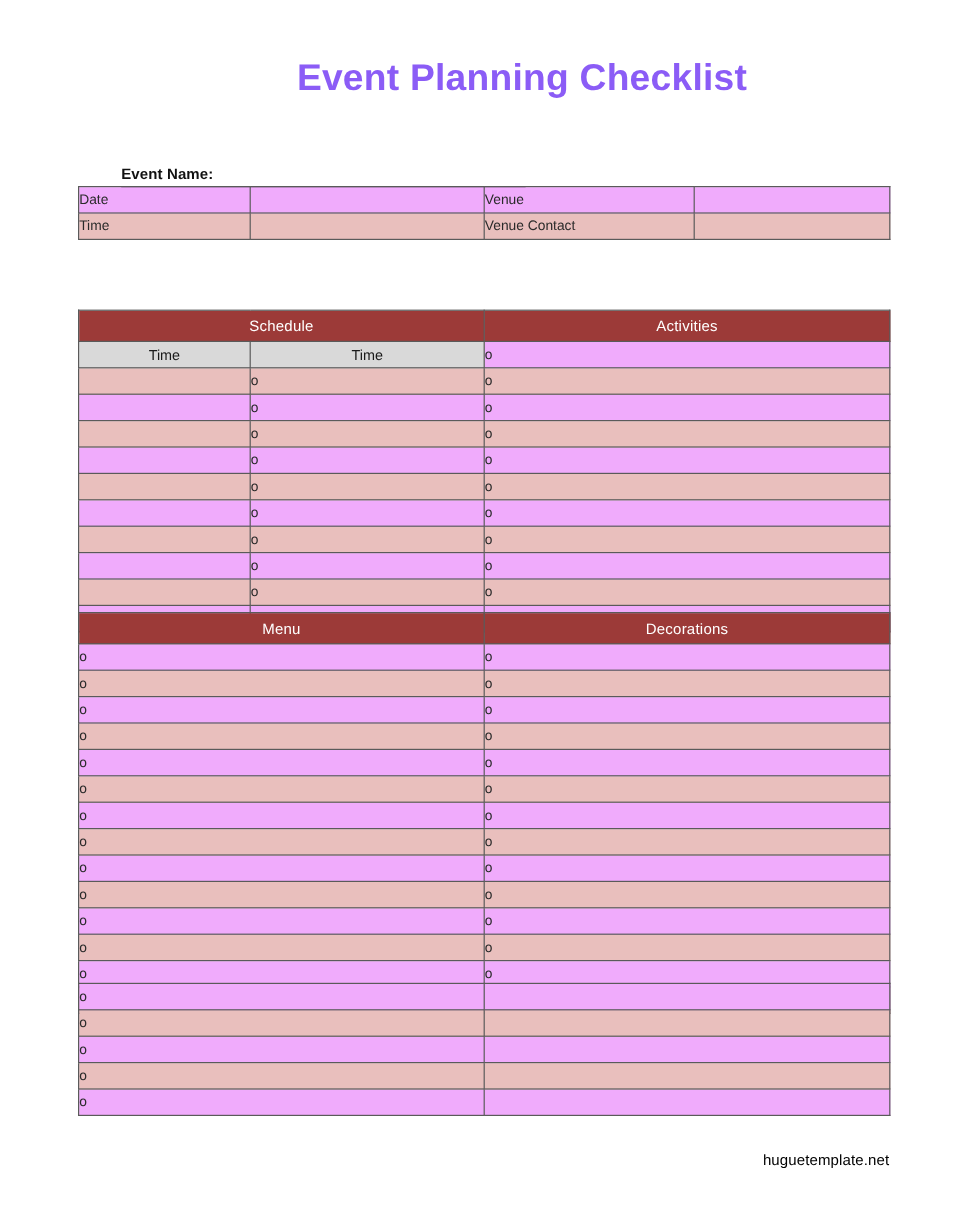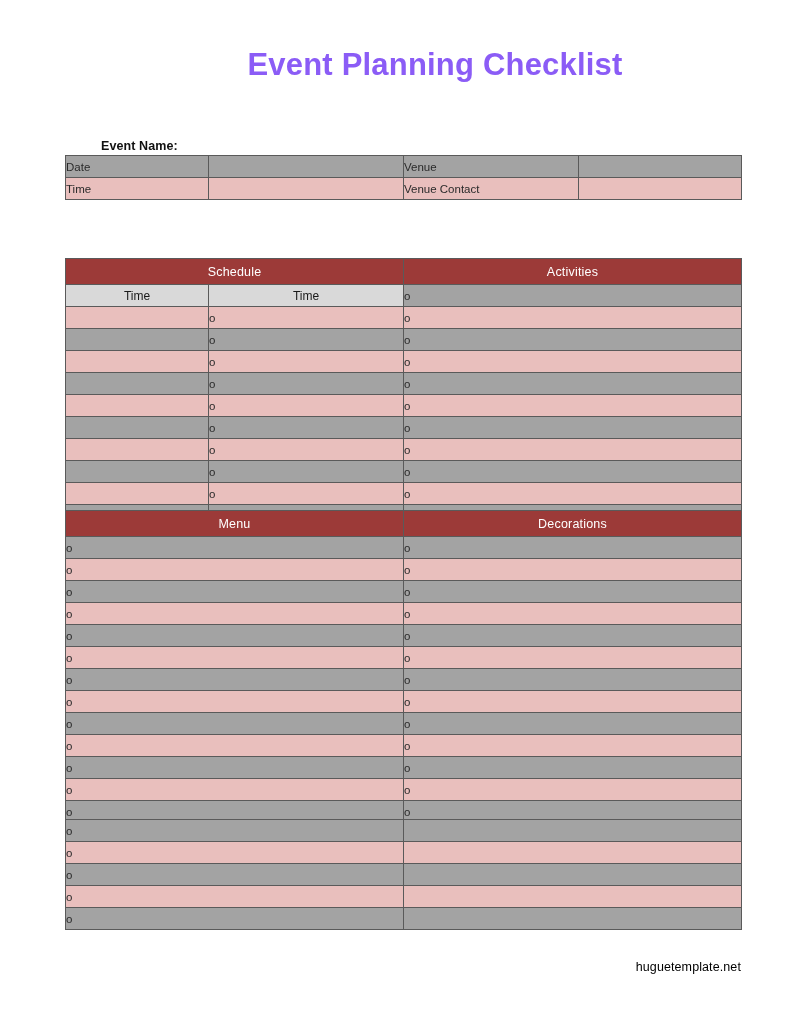--- a/index.html
+++ b/index.html
@@ -86,21 +86,21 @@
     font-size: 12px;
     text-align: center;
     height: 21px;
   }
   .cell {
     height: 21px;
     font-size: 11.5px;
     padding-left: 5px;
     color: #2a2a2a;
   }
-  .lt  { background: #a3a3a3; }
+  .lt  { background: #f0abfc; }
   
   .dk  { background: #e9bfbd; }
   
   .bullet::before {
     content: "o";
     font-size: 11.5px;
     color: #2a2a2a;
   }
   .thickbottom { border-bottom: 2.2px solid #000; }
 

